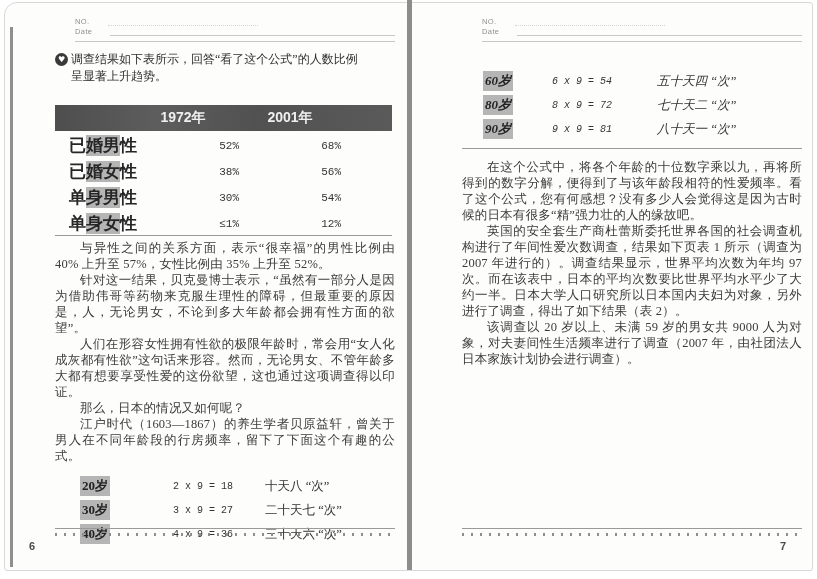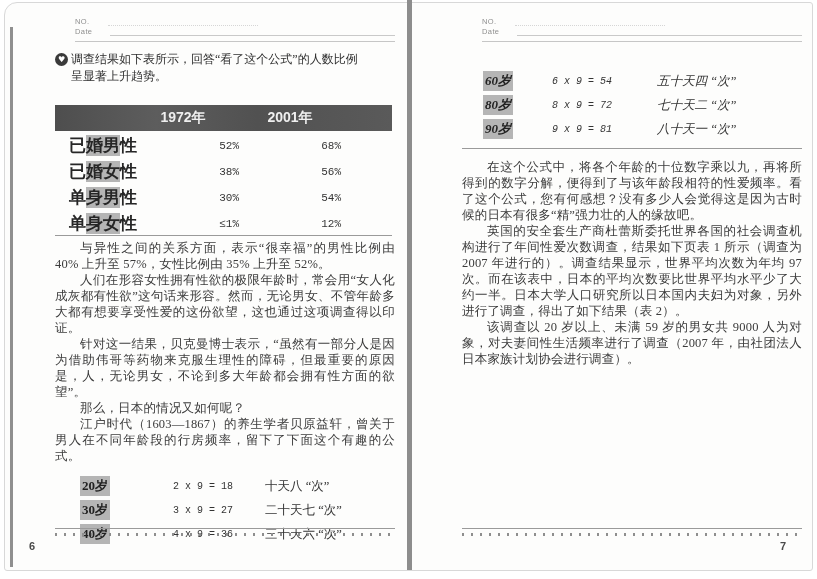--- a/index.html
+++ b/index.html
@@ -130,22 +130,22 @@
         </div>
         <div class="trow">
           <span class="td label"><span>单</span><span class="hl">身女</span><span>性</span></span>
           <span class="td val">≤1%</span>
           <span class="td val">12%</span>
         </div>
       </div>
 
       <div class="paras-left">
         <p class="para">与异性之间的关系方面，表示“很幸福”的男性比例由 40% 上升至 57%，女性比例由 35% 上升至 52%。</p>
+        <p class="para">针对这一结果，贝克曼博士表示，“虽然有一部分人是因为借助伟哥等药物来克服生理性的障碍，但最重要的原因是，人，无论男女，不论到多大年龄都会拥有性方面的欲望”。</p>
         <p class="para">人们在形容女性拥有性欲的极限年龄时，常会用“女人化成灰都有性欲”这句话来形容。然而，无论男女、不管年龄多大都有想要享受性爱的这份欲望，这也通过这项调查得以印证。</p>
-        <p class="para">针对这一结果，贝克曼博士表示，“虽然有一部分人是因为借助伟哥等药物来克服生理性的障碍，但最重要的原因是，人，无论男女，不论到多大年龄都会拥有性方面的欲望”。</p>
         <p class="para">那么，日本的情况又如何呢？</p>
         <p class="para">江户时代（1603—1867）的养生学者贝原益轩，曾关于男人在不同年龄段的行房频率，留下了下面这个有趣的公式。</p>
       </div>
 
       <div class="formula-list">
         <div class="frow">
           <span class="age">20岁</span>
           <span class="formula">2 x 9 = 18</span>
           <span class="freq">十天八 “次”</span>
         </div>

